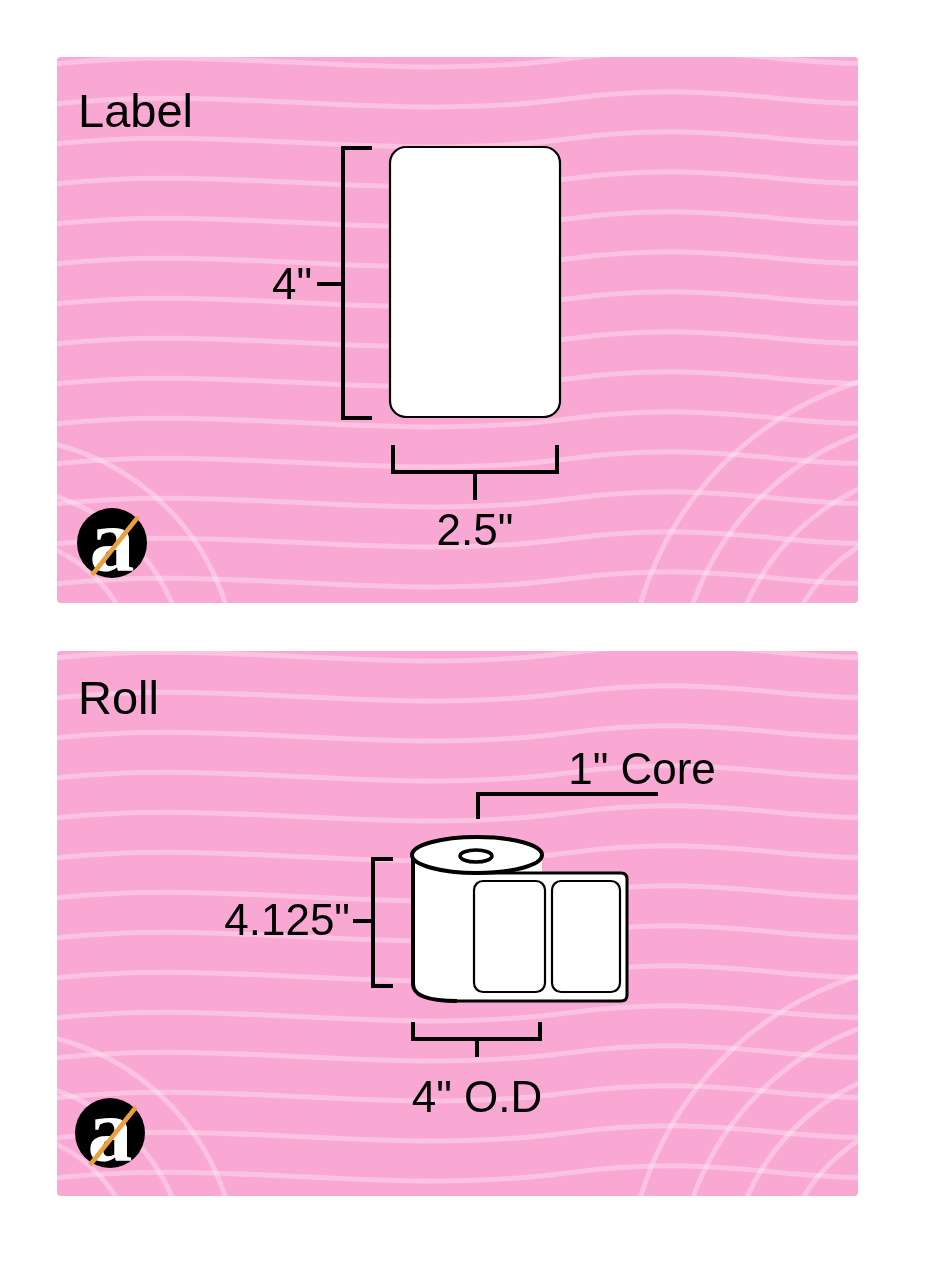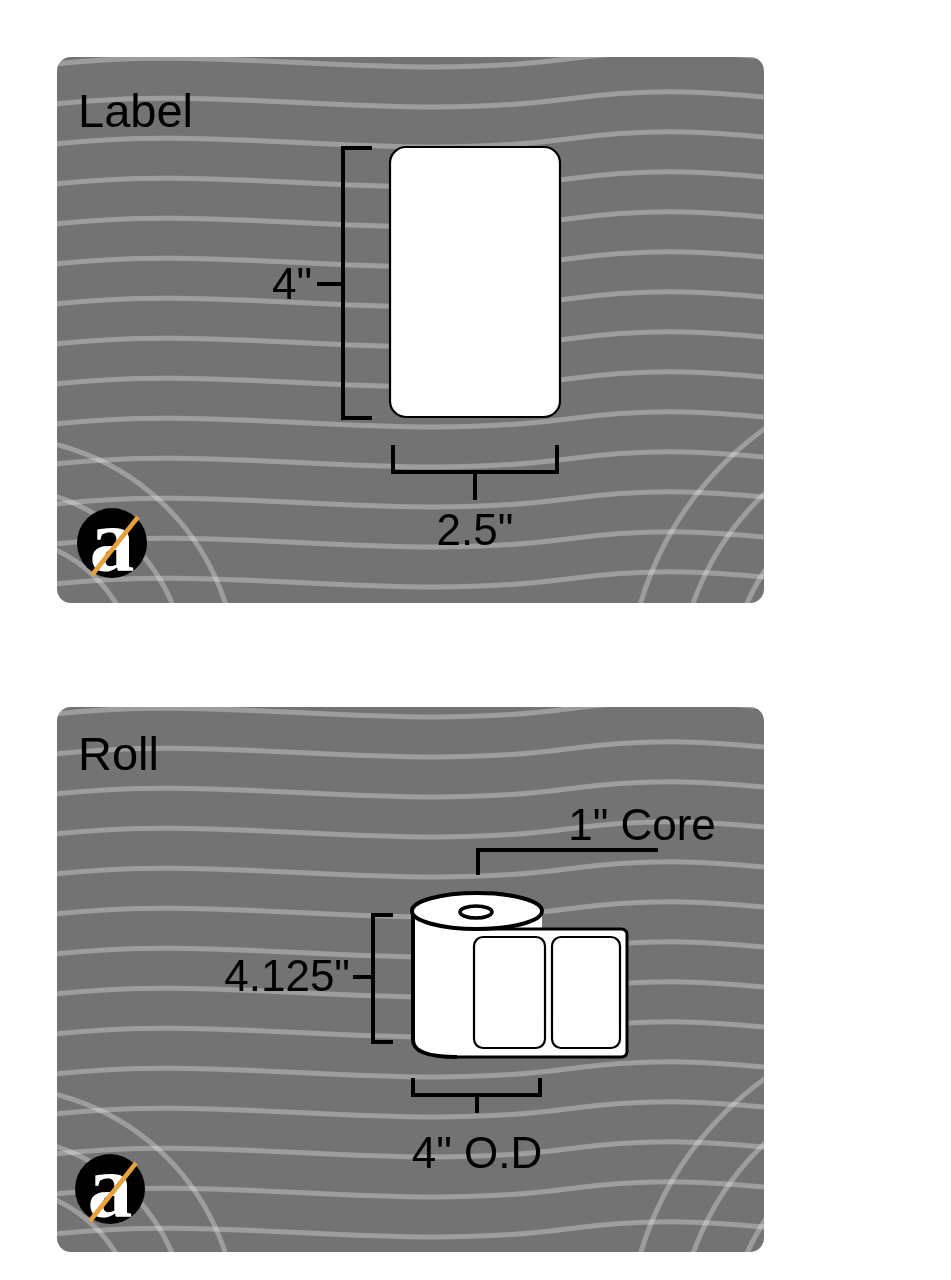--- a/index.html
+++ b/index.html
@@ -1,25 +1,25 @@
 <!DOCTYPE html>
 <html><head>
 <meta charset="utf-8">
 <style>
   html,body{margin:0;padding:0;}
   body{
     width:951px;height:1280px;position:relative;background:#ffffff;
     font-family:"Liberation Sans",sans-serif;overflow:hidden;
   }
   .card{
-    position:absolute;left:57px;width:707px;border-radius:14px;
-    background:#737373;overflow:hidden;
+    position:absolute;left:57px;width:801px;border-radius:4px;
+    background:#f9a8d4;overflow:hidden;
   }
   #label-card{top:57px;height:546px;}
-  #roll-card{top:707px;height:545px;}
+  #roll-card{top:651px;height:545px;}
   .card svg{display:block;}
   text{font-family:"Liberation Sans",sans-serif;fill:#000000;}
   .card-title{font-size:47px;}
   .dim-text{font-size:44px;}
   .logo-letter{font-family:"Liberation Serif",serif;font-weight:bold;font-size:90px;fill:#ffffff;}
   .wave{stroke:rgba(255,255,255,0.30);stroke-width:5;fill:none;}
   .outline4{stroke:#000000;stroke-width:4;fill:none;}
   .outline3{stroke:#000000;stroke-width:3;}
 </style>
 </head>

